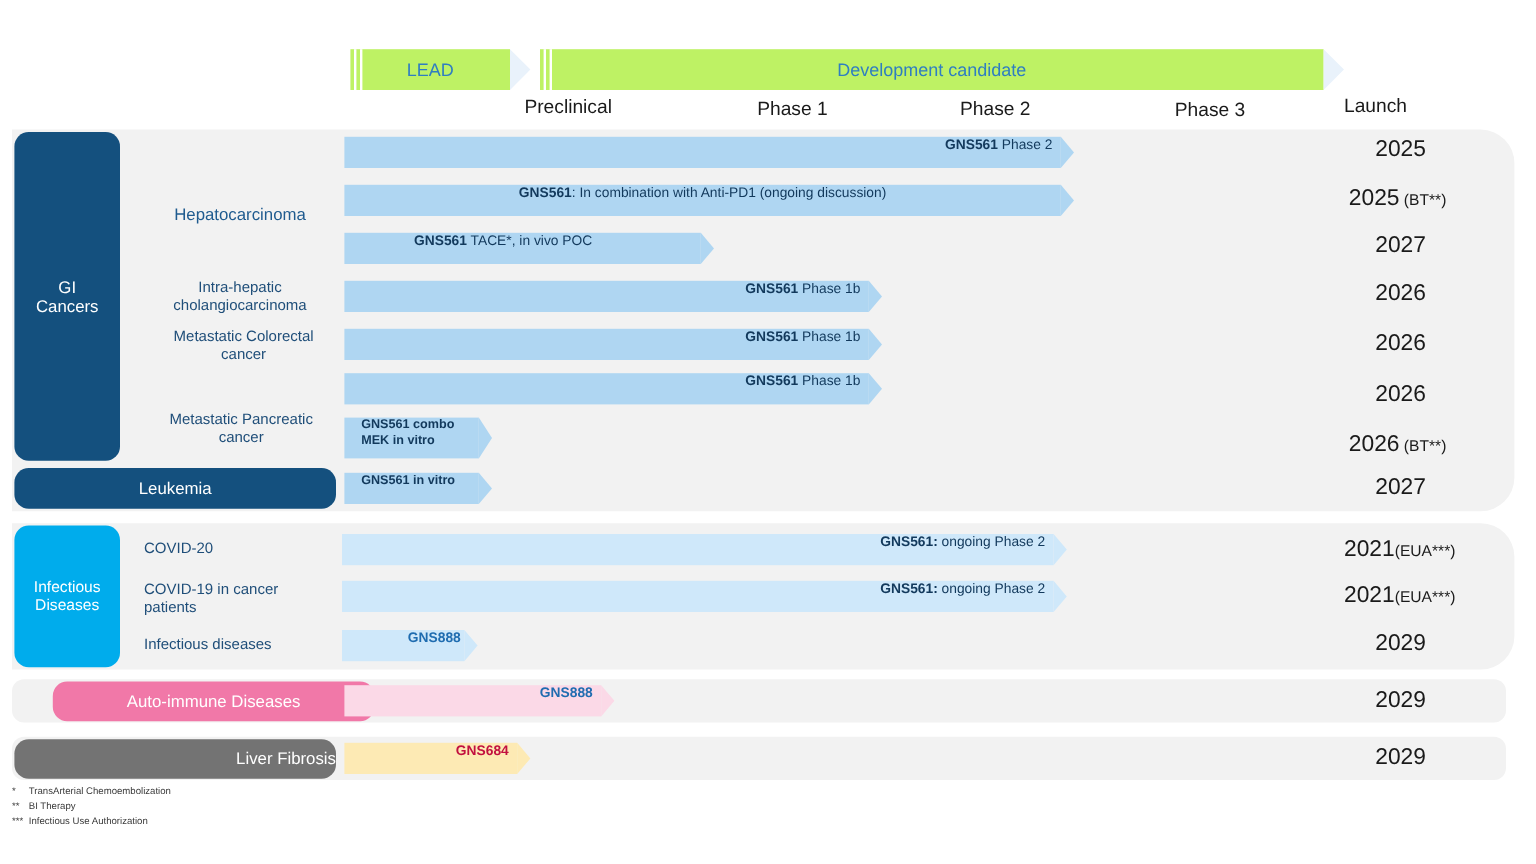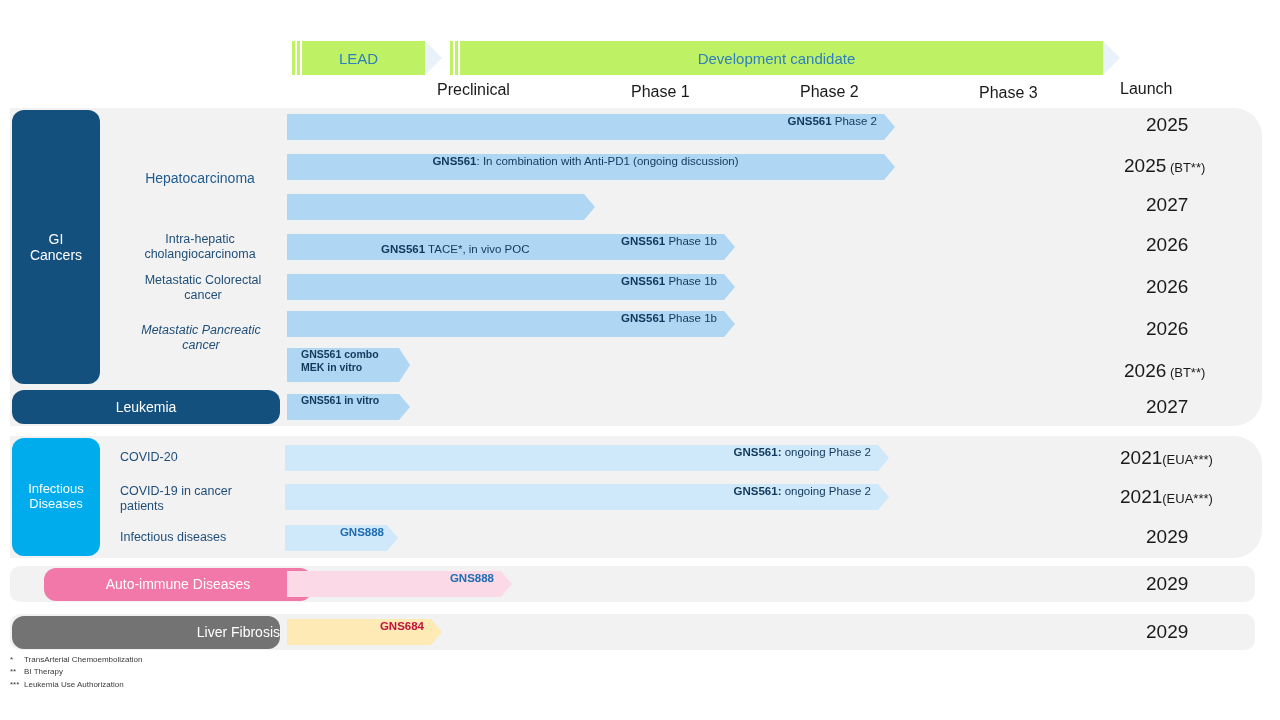--- a/index.html
+++ b/index.html
@@ -124,21 +124,21 @@
   <div class="indication sm" style="left:120px;top:232px;width:160px;">
     <div>Intra-hepatic</div>
     <div>cholangiocarcinoma</div>
   </div>
 
   <div class="indication sm" style="left:120px;top:273px;width:166px;">
     <div>Metastatic Colorectal</div>
     <div>cancer</div>
   </div>
 
-  <div class="indication sm" style="left:118px;top:323px;width:166px;font-style:italic;">
+  <div class="indication sm" style="left:118px;top:342px;width:166px;">
     <div>Metastatic Pancreatic</div>
     <div>cancer</div>
   </div>
 
   <div class="indication sm" style="left:120px;top:450px;width:160px;text-align:left;">COVID-20</div>
 
   <div class="indication sm" style="left:120px;top:484px;width:165px;text-align:left;">
     <div>COVID-19 in cancer</div>
     <div>patients</div>
   </div>
@@ -157,21 +157,21 @@
     <div class="body" style="background:#afd6f2;"></div>
     <div class="tip" style="border-top:13px solid transparent;border-bottom:13px solid transparent;border-left:11px solid #afd6f2;"></div>
     <div class="txt" style="text-align:center;padding-right:11px;">
       <b>GNS561</b><span>: In combination with Anti-PD1 (ongoing discussion)</span>
     </div>
   </div>
 
   <div class="bar" style="left:287px;top:194px;width:308px;height:26px;">
     <div class="body" style="background:#afd6f2;"></div>
     <div class="tip" style="border-top:13px solid transparent;border-bottom:13px solid transparent;border-left:11px solid #afd6f2;"></div>
-    <div class="txt left" style="padding-left:94px;margin-top:48px;">
+    <div class="txt left" style="padding-left:58px;">
       <b>GNS561</b><span> TACE*, in vivo POC</span>
     </div>
   </div>
 
   <div class="bar" style="left:287px;top:234px;width:448px;height:26px;">
     <div class="body" style="background:#afd6f2;"></div>
     <div class="tip" style="border-top:13px solid transparent;border-bottom:13px solid transparent;border-left:11px solid #afd6f2;"></div>
     <div class="txt">
       <b>GNS561</b><span> Phase 1b</span>
     </div>
@@ -291,17 +291,17 @@
   </div>
 
   <div class="footnotes">
     <div>
       <span class="mark">*</span><span>TransArterial Chemoembolization</span>
     </div>
     <div>
       <span class="mark">**</span><span>BI Therapy</span>
     </div>
     <div>
-      <span class="mark">***</span><span>Leukemia Use Authorization</span>
+      <span class="mark">***</span><span>Infectious Use Authorization</span>
     </div>
   </div>
 
 </div>
 
 </body></html>

